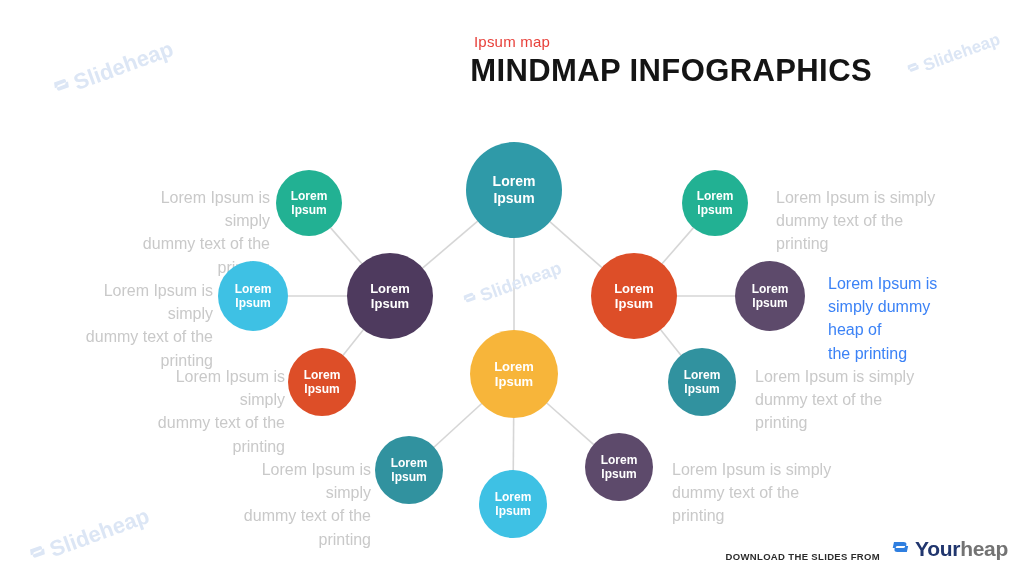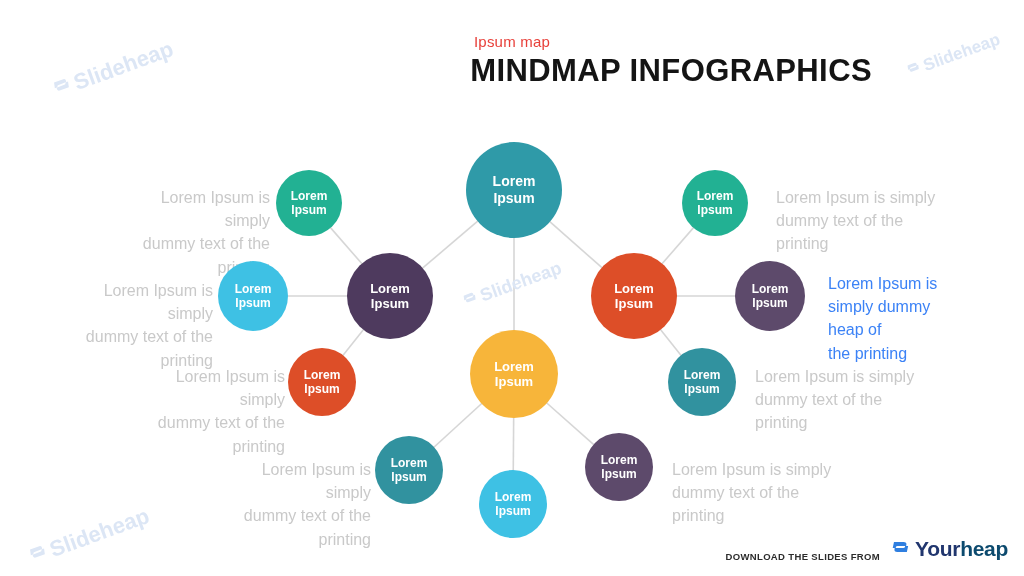--- a/index.html
+++ b/index.html
@@ -62,21 +62,21 @@
     color:#cfdcf2;
   }
 
   
   .foot{position:absolute;right:16px;bottom:14px;display:flex;align-items:flex-end;gap:9px;}
   .foot-label{font-size:9.5px;font-weight:bold;color:#2c2c2c;letter-spacing:.35px;}
   .logo-wrap{display:flex;align-items:center;gap:4px;}
   .logo-mark{display:inline-block;transform:skewX(-12deg);}
   .logo-text{font-size:21px;font-weight:bold;letter-spacing:-.3px;}
   .logo-text .a{color:#21366e;}
-  .logo-text .b{color:#0c4a6e;}
+  .logo-text .b{color:#737373;}
 </style>
 </head>
 <body>
 
 <div id="stage">
 
   <div class="eyebrow">Ipsum map</div>
   <div class="maintitle">MINDMAP INFOGRAPHICS</div>
 
   <svg id="links" viewBox="0 0 1024 576">

